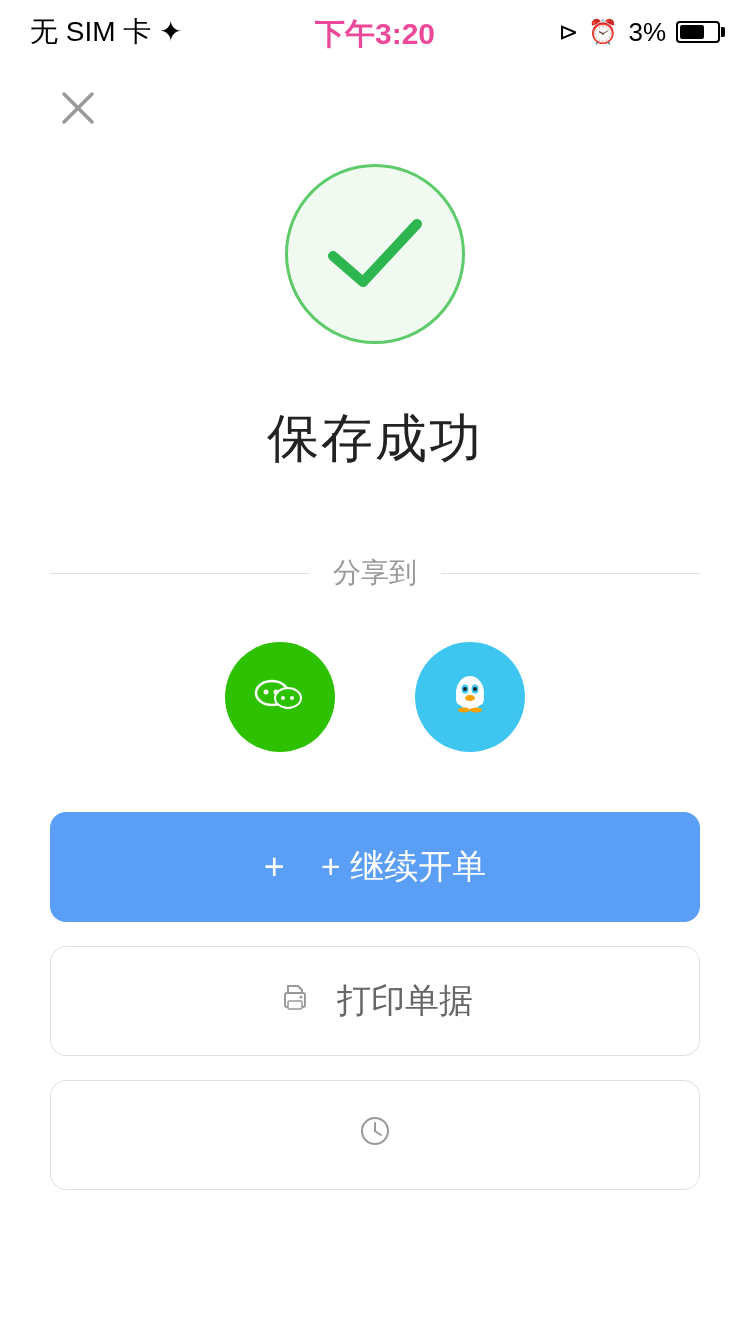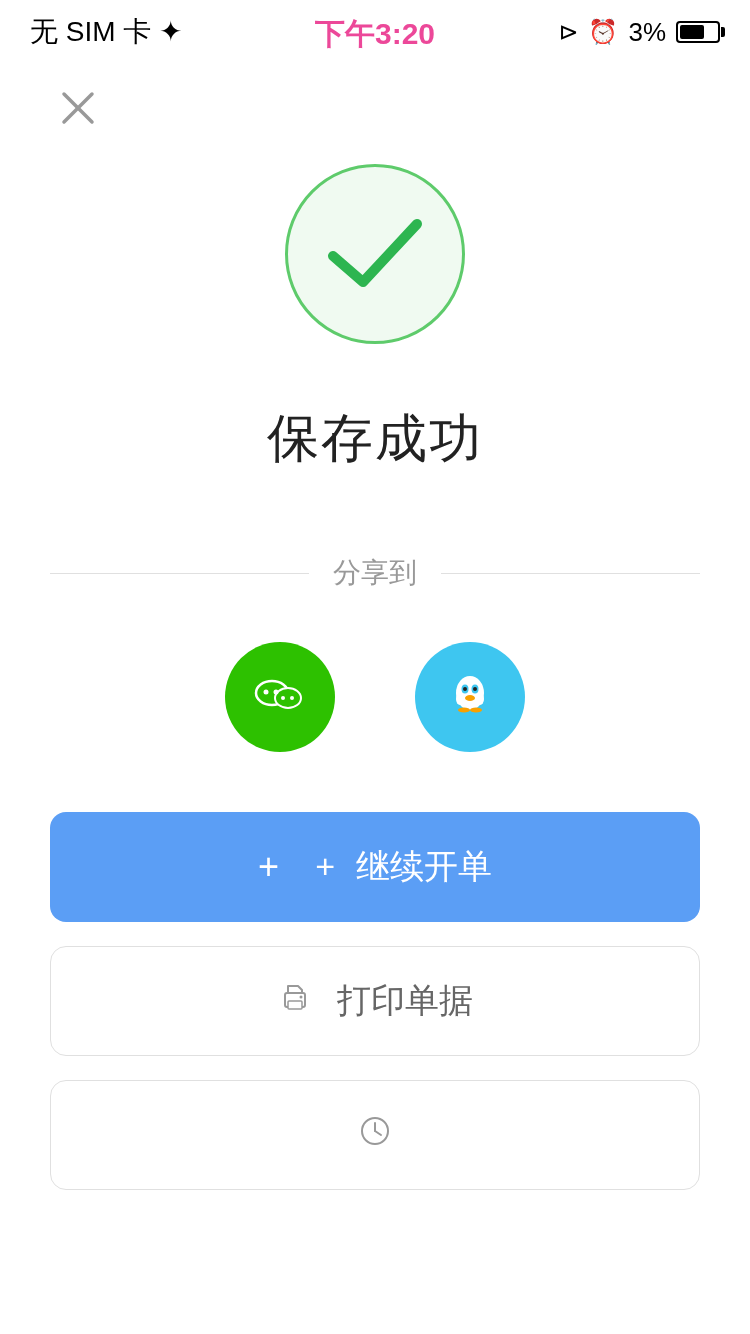--- a/index.html
+++ b/index.html
@@ -295,21 +295,21 @@
           <ellipse cx="26" cy="45" rx="6" ry="2.5" fill="#f8a000"></ellipse>
           <ellipse cx="38" cy="45" rx="6" ry="2.5" fill="#f8a000"></ellipse>
         </svg>
       </div>
     </div>
   </div>
 
   <div class="action-buttons">
     <button class="btn-primary">
       <span style="font-size:36px; font-weight:300;">+</span>
-      <span style="margin-left:20px;font-family:Liberation Mono, monospace;">+ 继续开单</span>
+      <span style="margin-left:20px;">+ 继续开单</span>
     </button>
 
     <button class="btn-secondary">
       <span>
         <svg width="36" height="36" viewBox="0 0 36 36" fill="none" xmlns="http://www.w3.org/2000/svg">
           <rect x="8" y="14" width="20" height="14" rx="2" stroke="#999" stroke-width="2" fill="none"></rect>
           <rect x="11" y="22" width="14" height="8" rx="1" fill="white" stroke="#999" stroke-width="1.5"></rect>
           <path d="M11 14V7h10l4 4v3" stroke="#999" stroke-width="2" fill="none" stroke-linejoin="round"></path>
           <circle cx="24" cy="18" r="1.5" fill="#999"></circle>
         </svg>

